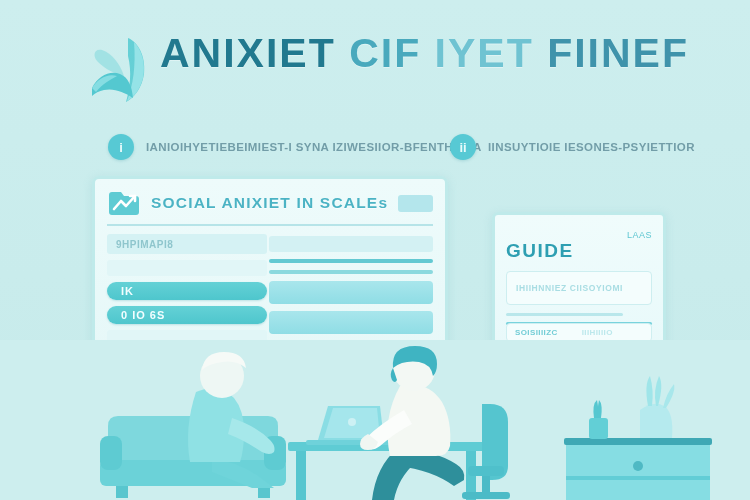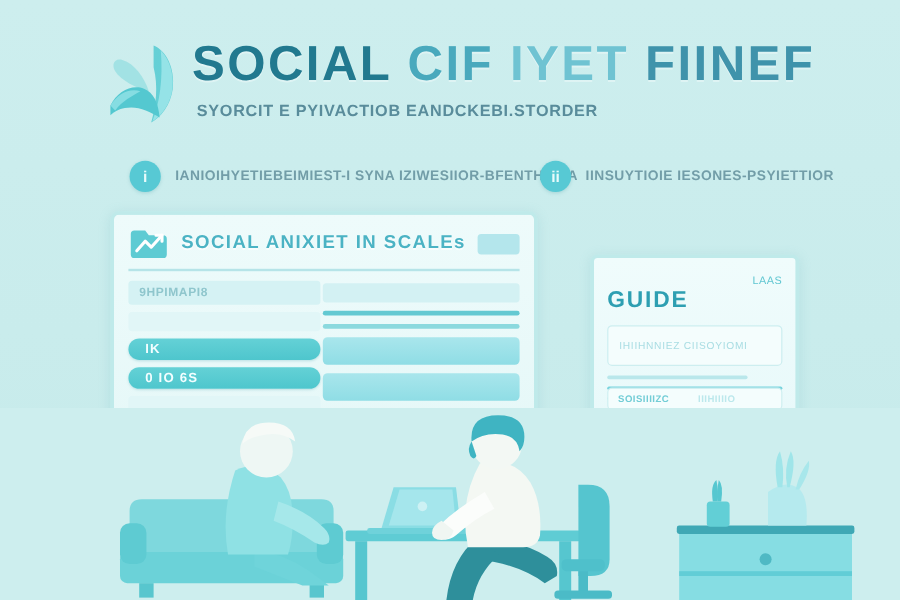--- a/index.html
+++ b/index.html
@@ -130,21 +130,21 @@
   .guide-badge .bicon:after{
     content:"";position:absolute;left:3px;right:3px;bottom:-3px;height:3px;background:#7fd8e0;
   }
   .guide-badge .blabel{
     font-size:9px;font-weight:normal;letter-spacing:.5px;color:#5fc6d1;
   }
   .guide-input{
     margin-top:9px;height:27px;border:1px solid #cdeef0;border-radius:4px;
     background:#f4fdfd;
     display:flex;align-items:center;padding:16px 9px;box-sizing:border-box;
-    font-size:8.5px;font-weight:normal;letter-spacing:.6px;color:#a9dde3;
+    font-size:8.5px;font-weight:bold;letter-spacing:.6px;color:#a9dde3;
   }
   .guide-lines{margin-top:8px;display:flex;flex-direction:column;gap:6px;}
   .gl{height:2.5px;border-radius:2px;background:#b9e7eb;}
   .gl.w80{width:80%;}
   .gl.w100{width:100%;background:#79d3dd;height:3px;}
   .gl.w60{width:60%;}
   .guide-foot{
     position:absolute;left:11px;right:11px;bottom:9px;height:19px;
     border:1px solid #cfeff1;border-radius:4px;background:#f4fdfd;
     display:flex;align-items:center;padding:0 8px;box-sizing:border-box;
@@ -166,27 +166,26 @@
     <svg width="80" height="86" viewBox="0 0 80 86">
       <path d="M12 36 C6 30 8 22 16 24 C26 27 34 38 38 50 C30 48 20 44 12 36 Z" fill="#7fd9dd" opacity=".55"></path>
       <path d="M42 12 C52 16 60 30 58 48 C56 62 48 72 40 76 C44 62 46 46 42 30 Z" fill="#5fcdd4" opacity=".95"></path>
       <path d="M48 16 C56 24 60 38 57 52 C54 64 47 72 41 75 C47 60 50 40 48 16 Z" fill="#9ee6ea" opacity=".85"></path>
       <path d="M6 62 C12 50 24 44 34 48 C42 51 46 60 47 72 C38 66 28 62 18 64 C13 65 9 67 6 70 Z" fill="#54c8d0"></path>
       <path d="M6 62 C12 52 22 47 31 50 C24 54 16 58 10 66 Z" fill="#86dde2"></path>
     </svg>
   </div>
 
   <div class="title">
-    <span class="t-a">SOCIAL</span>
+    <span class="t-a">ANIXIET</span>
     <span class="t-b">CIF</span>
     <span class="t-c">IYET</span>
     <span class="t-d">FIINEF</span>
   </div>
 
-  <div class="subtitle">SYORCIT E PYIVACTIOB EANDCKEBI.STORDER</div>
 
   <div class="tagrow left">
     <div class="tagdot">i</div>
     <div class="tagtext">IANIOIHYETIEBEIMIEST-I SYNA IZIWESIIOR-BFENTHNE A</div>
   </div>
 
   <div class="tagrow right">
     <div class="tagdot">ii</div>
     <div class="tagtext">IINSUYTIOIE IESONES-PSYIETTIOR</div>
   </div>

